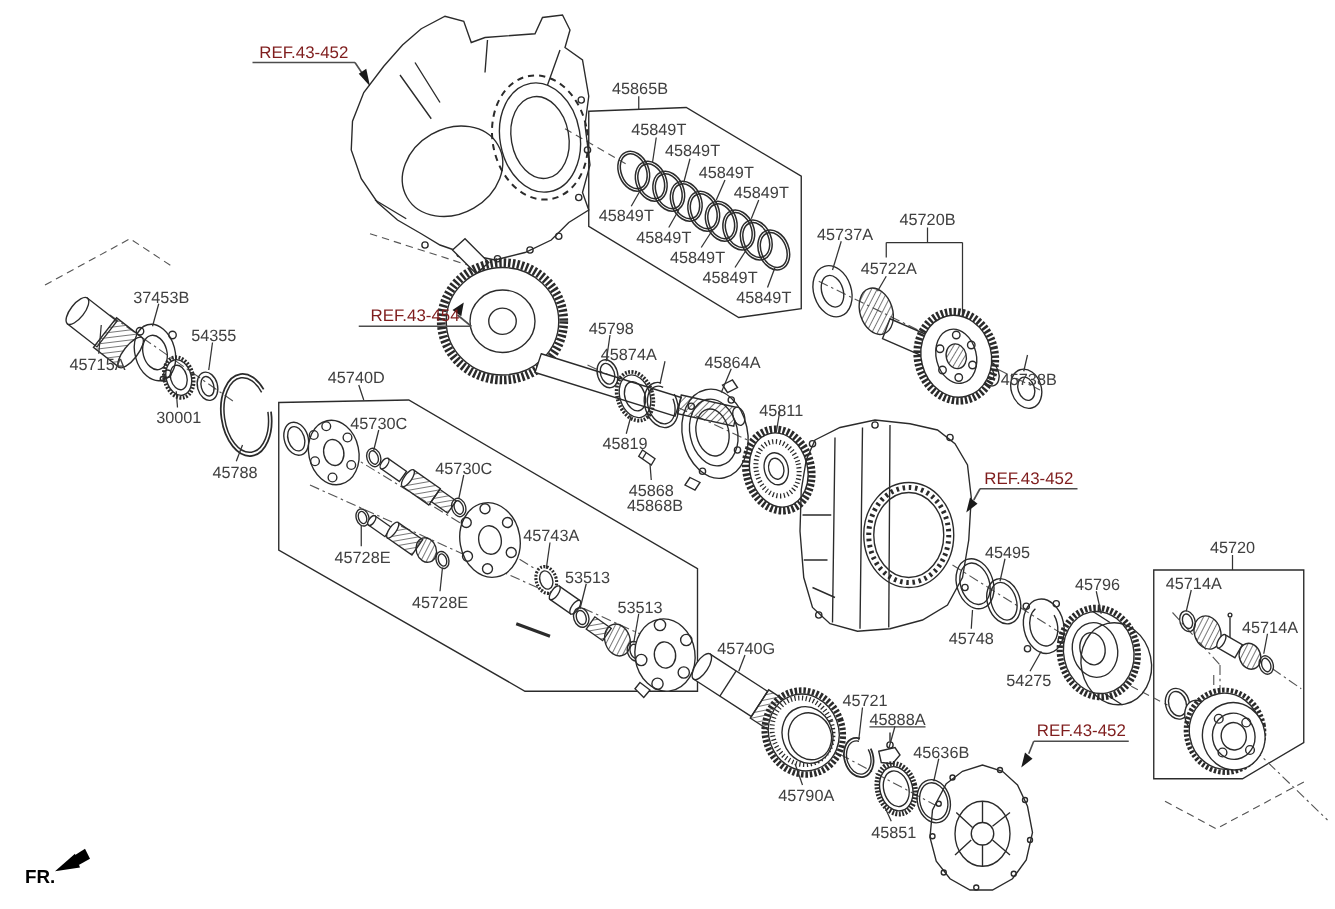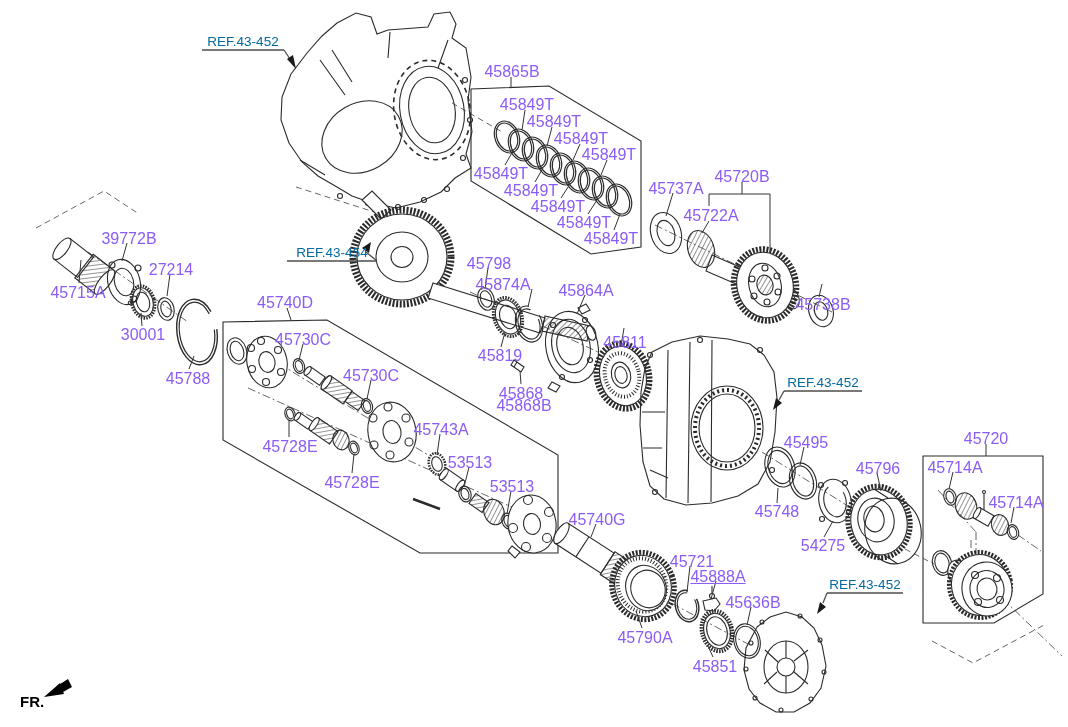--- a/index.html
+++ b/index.html
@@ -1,21 +1,21 @@
 <!DOCTYPE html>
 <html><head>
 <meta charset="utf-8">
 <style>
   html,body{margin:0;padding:0;background:#fff;}
   #stage{position:relative;width:1068px;height:727px;background:#fff;overflow:hidden;
          font-family:"Liberation Sans","DejaVu Sans",sans-serif;}
   #art{position:absolute;left:0;top:0;}
-  .plabel{position:absolute;transform:translateX(-50%);font-size:16px;color:#8b5cf6;
+  .plabel{position:absolute;transform:translateX(-50%);font-size:13px;color:#404040;
           white-space:nowrap;letter-spacing:0px;}
-  .rlabel{position:absolute;transform:translateX(-50%);font-size:13.5px;color:#0369a1;
+  .rlabel{position:absolute;transform:translateX(-50%);font-size:13.5px;color:#7f1d1d;
           white-space:nowrap;}
   .frlabel{position:absolute;font-size:15px;font-weight:600;color:#000;}
 </style>
 </head>
 <body>
 
 <div id="stage">
 
 <svg id="art" width="1068" height="727" viewBox="0 0 1068 727">
   <defs>
@@ -425,27 +425,27 @@
 <div class="plabel" style="left:558px;top:198px;">45849T</div>
 <div class="plabel" style="left:584px;top:214px;">45849T</div>
 <div class="plabel" style="left:611px;top:230px;">45849T</div>
 <div class="plabel" style="left:676px;top:180px;">45737A</div>
 <div class="plabel" style="left:742px;top:168px;">45720B</div>
 <div class="plabel" style="left:711px;top:207px;">45722A</div>
 <div class="plabel" style="left:823px;top:271px;margin-top:25px;">45738B</div>
 <div class="plabel" style="left:489px;top:255px;">45798</div>
 <div class="plabel" style="left:503px;top:276px;">45874A</div>
 <div class="plabel" style="left:586px;top:282px;">45864A</div>
-<div class="plabel" style="left:625px;top:334px;">45811</div>
+<div class="plabel" style="left:625px;top:321px;">45811</div>
 <div class="plabel" style="left:500px;top:347px;">45819</div>
 <div class="plabel" style="left:521px;top:385px;">45868</div>
 <div class="plabel" style="left:524px;top:397px;">45868B</div>
 <div class="plabel" style="left:78px;top:284px;">45715A</div>
-<div class="plabel" style="left:129px;top:230px;">39772B</div>
-<div class="plabel" style="left:171px;top:261px;">27214</div>
+<div class="plabel" style="left:129px;top:230px;">37453B</div>
+<div class="plabel" style="left:171px;top:261px;">54355</div>
 <div class="plabel" style="left:143px;top:326px;">30001</div>
 <div class="plabel" style="left:188px;top:370px;">45788</div>
 <div class="plabel" style="left:285px;top:294px;">45740D</div>
 <div class="plabel" style="left:303px;top:331px;">45730C</div>
 <div class="plabel" style="left:371px;top:367px;">45730C</div>
 <div class="plabel" style="left:290px;top:438px;">45728E</div>
 <div class="plabel" style="left:352px;top:474px;">45728E</div>
 <div class="plabel" style="left:441px;top:421px;">45743A</div>
 <div class="plabel" style="left:470px;top:454px;">53513</div>
 <div class="plabel" style="left:512px;top:478px;">53513</div>

